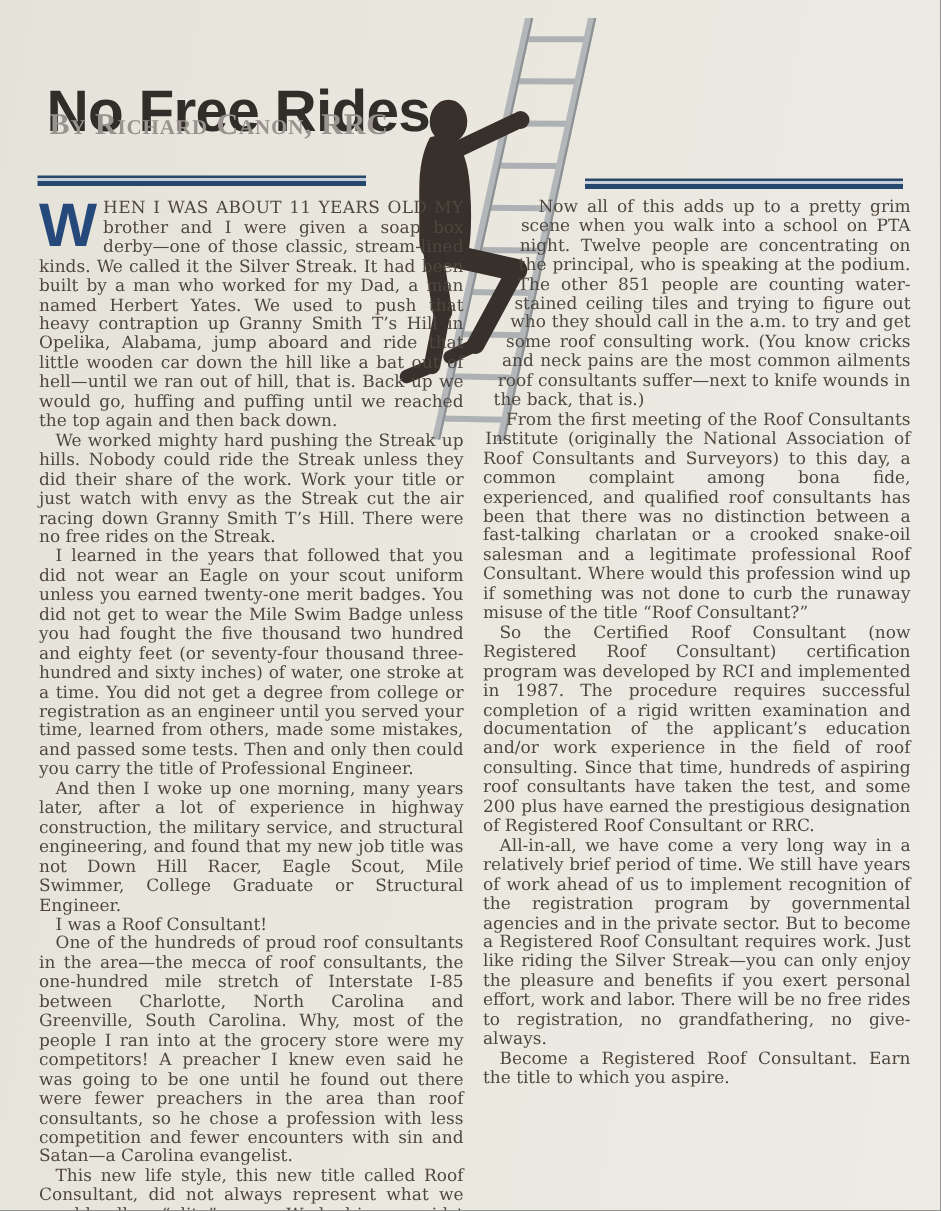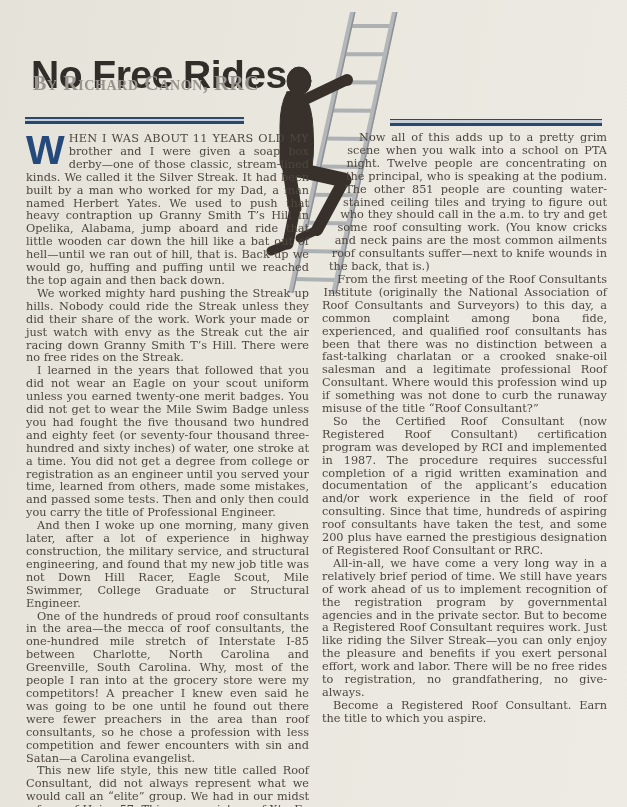--- a/index.html
+++ b/index.html
@@ -93,23 +93,24 @@
       <line x1="101" y1="172" x2="74" y2="222" stroke-width="12"></line>
       <line x1="74" y1="222" x2="57" y2="230" stroke-width="9"></line>
       <line x1="46" y1="162" x2="52" y2="200" stroke-width="13"></line>
       <line x1="52" y1="200" x2="45" y2="236" stroke-width="11"></line>
       <line x1="45" y1="236" x2="28" y2="243" stroke-width="9"></line>
     </g>
   </svg>
 
   <div class="col col-left">
     <p class="no-indent"><span class="dropcap">W</span><span class="lead-caps">HEN I WAS ABOUT 11 YEARS OLD MY </span><span>brother and I were given a soap box derby—one of those classic, stream-lined kinds. We called it the Silver Streak. It had been built by a man who worked for my Dad, a man named Herbert Yates. We used to push that heavy contraption up Granny Smith T’s Hill in Opelika, Alabama, jump aboard and ride that little wooden car down the hill like a bat out of hell—until we ran out of hill, that is. Back up we would go, huffing and puffing until we reached the top again and then back down.</span></p>
-    <p>We worked mighty hard pushing the Streak up hills. Nobody could ride the Streak unless they did their share of the work. Work your made or just watch with envy as the Streak cut the air racing down Granny Smith T’s Hill. There were no free rides on the Streak.</p>
+    <p>We worked mighty hard pushing the Streak up hills. Nobody could ride the Streak unless they did their share of the work. Work your title or just watch with envy as the Streak cut the air racing down Granny Smith T’s Hill. There were no free rides on the Streak.</p>
     <p>I learned in the years that followed that you did not wear an Eagle on your scout uniform unless you earned twenty-one merit badges. You did not get to wear the Mile Swim Badge unless you had fought the five thousand two hundred and eighty feet (or seventy-four thousand three-hundred and sixty inches) of water, one stroke at a time. You did not get a degree from college or registration as an engineer until you served your time, learned from others, made some mistakes, and passed some tests. Then and only then could you carry the title of Professional Engineer.</p>
-    <p>And then I woke up one morning, many given later, after a lot of experience in highway construction, the military service, and structural engineering, and found that my new job title was not Down Hill Racer, Eagle Scout, Mile Swimmer, College Graduate or Structural Engineer.</p>
+    <p>And then I woke up one morning, many years later, after a lot of experience in highway construction, the military service, and structural engineering, and found that my new job title was not Down Hill Racer, Eagle Scout, Mile Swimmer, College Graduate or Structural Engineer.</p>
+    <p>I was a Roof Consultant!</p>
     <p>One of the hundreds of proud roof consultants in the area—the mecca of roof consultants, the one-hundred mile stretch of Interstate I-85 between Charlotte, North Carolina and Greenville, South Carolina. Why, most of the people I ran into at the grocery store were my competitors! A preacher I knew even said he was going to be one until he found out there were fewer preachers in the area than roof consultants, so he chose a profession with less competition and fewer encounters with sin and Satan—a Carolina evangelist.</p>
     <p>This new life style, this new title called Roof Consultant, did not always represent what we would call an “elite” group. We had in our midst a form of Heinz 57. This was a mixture of X’s. Ex roof materials salesmen, ex construction specifiers, ex structural, mechanical, chemical, electrical, and industrial engineers. Ex architects and dozens of other varieties of X’s. Then we had all the “still am’s but gonna diversifiers.” These are all of the above except they ain’t X’s yet. But their employers say that they may be if they don’t start “generating a little income.” Then there’s the final group, which I call the “sigmas.” This is a Greek word sometimes meaning “the sum-</p>
   </div>
 
   <div class="col col-right">
     <div class="wrap-spacer"></div>
     <p>Now all of this adds up to a pretty grim scene when you walk into a school on PTA night. Twelve people are concentrating on the principal, who is speaking at the podium. The other 851 people are counting water-stained ceiling tiles and trying to figure out who they should call in the a.m. to try and get some roof consulting work. (You know cricks and neck pains are the most common ailments roof consultants suffer—next to knife wounds in the back, that is.)</p>
     <p>From the first meeting of the Roof Consultants Institute (originally the National Association of Roof Consultants and Surveyors) to this day, a common complaint among bona fide, experienced, and qualified roof consultants has been that there was no distinction between a fast-talking charlatan or a crooked snake-oil salesman and a legitimate professional Roof Consultant. Where would this profession wind up if something was not done to curb the runaway misuse of the title “Roof Consultant?”</p>
     <p>So the Certified Roof Consultant (now Registered Roof Consultant) certification program was developed by RCI and implemented in 1987. The procedure requires successful completion of a rigid written examination and documentation of the applicant’s education and/or work experience in the field of roof consulting. Since that time, hundreds of aspiring roof consultants have taken the test, and some 200 plus have earned the prestigious designation of Registered Roof Consultant or RRC.</p>
     <p>All-in-all, we have come a very long way in a relatively brief period of time. We still have years of work ahead of us to implement recognition of the registration program by governmental agencies and in the private sector. But to become a Registered Roof Consultant requires work. Just like riding the Silver Streak—you can only enjoy the pleasure and benefits if you exert personal effort, work and labor. There will be no free rides to registration, no grandfathering, no give-always.</p>

